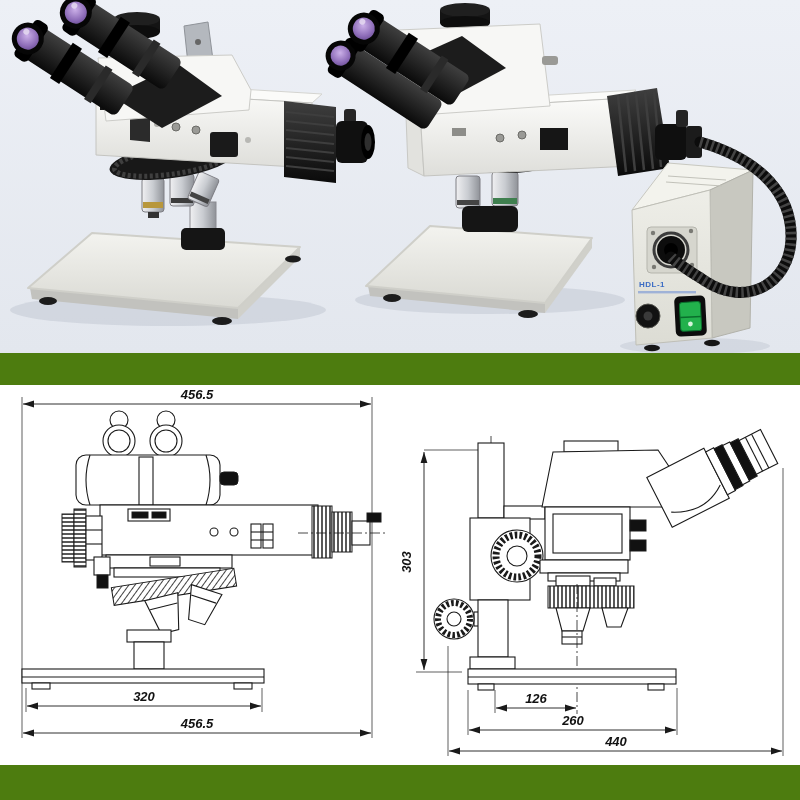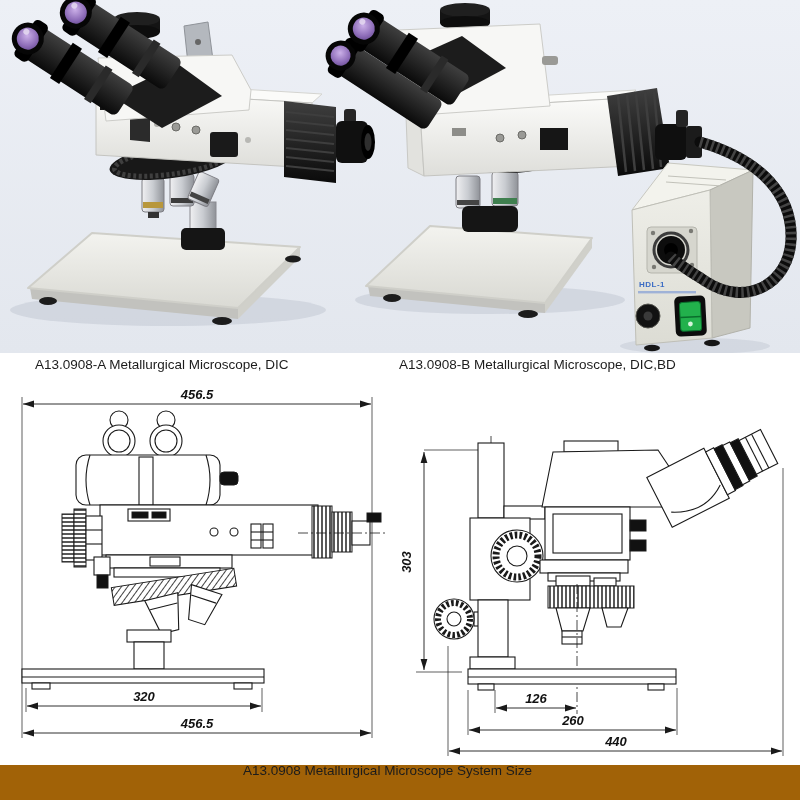--- a/index.html
+++ b/index.html
@@ -1,16 +1,16 @@
 <!DOCTYPE html>
 <html><head>
 <meta charset="utf-8">
 <style>
   html,body{margin:0;padding:0;background:#fff;}
-  .page{position:relative;width:800px;height:800px;background:#a16207;overflow:hidden;
+  .page{position:relative;width:800px;height:800px;background:#4d7c0f;overflow:hidden;
         font-family:"Liberation Sans",sans-serif;}
   .photo-section{position:absolute;left:0;top:0;width:800px;height:353px;}
   .caption-row{position:absolute;left:0;top:353px;width:800px;height:32px;background:#fff;}
   .photo-caption{position:absolute;top:4px;font-size:13.5px;color:#1c1c1c;white-space:nowrap;}
   .caption-a{left:35px;}
   .caption-b{left:399px;}
   .drawing-section{position:absolute;left:0;top:385px;width:800px;height:380px;background:#fff;font-style:italic;}
   .bottom-caption{position:absolute;left:0;top:763px;width:775px;height:24px;
                   text-align:center;font-size:13.5px;color:#1c1c1c;}
   svg text.dim{font-family:"Liberation Sans",sans-serif;font-size:13px;font-weight:bold;fill:#111;}
@@ -262,24 +262,20 @@
       <ellipse cx="712" cy="343" rx="8" ry="3.2" fill="#161616"></ellipse>
     </g>
 
     <g>
       <path d="M700,142 C762,160 793,196 791,240 C789,284 746,308 705,281 C688,270 678,264 671,257" stroke="#0c0c0c" stroke-width="11" fill="none" stroke-linecap="round"></path>
       <path d="M700,142 C762,160 793,196 791,240 C789,284 746,308 705,281 C688,270 678,264 671,257" stroke="#4a4a4a" stroke-width="11" fill="none" stroke-dasharray="2.5 3.2" opacity="0.9"></path>
     </g>
   </svg>
   </div>
 
-  <div class="caption-row">
-    <span class="photo-caption caption-a">A13.0908-A Metallurgical Microscope, DIC</span>
-    <span class="photo-caption caption-b">A13.0908-B Metallurgical Microscope, DIC,BD</span>
-  </div>
 
   <div class="drawing-section">
   <svg width="800" height="380" viewBox="0 385 800 380">
     <defs>
       <marker id="arr" viewBox="0 0 12 8" markerWidth="12" markerHeight="8" refX="11.5" refY="4" orient="auto-start-reverse" markerUnits="userSpaceOnUse">
         <path d="M0.5 0.6 L11.5 4 L0.5 7.4 Z" fill="#1a1a1a"></path>
       </marker>
       <pattern id="hatch" width="5" height="5" patternUnits="userSpaceOnUse" patternTransform="rotate(45)">
         <rect width="5" height="5" fill="#fff"></rect>
         <line x1="0" y1="0" x2="0" y2="5" stroke="#111" stroke-width="1.6"></line>
@@ -456,15 +452,14 @@
         <text class="dim" x="573" y="725" text-anchor="middle">260</text>
       </g>
       <g>
         <line class="dimln" x1="449" y1="751" x2="782" y2="751" marker-start="url(#arr)" marker-end="url(#arr)"></line>
         <text class="dim" x="616" y="746" text-anchor="middle">440</text>
       </g>
     </g>
   </svg>
   </div>
 
-  <div class="bottom-caption">A13.0908 Metallurgical Microscope System Size</div>
 
 </div>
 
 </body></html>

